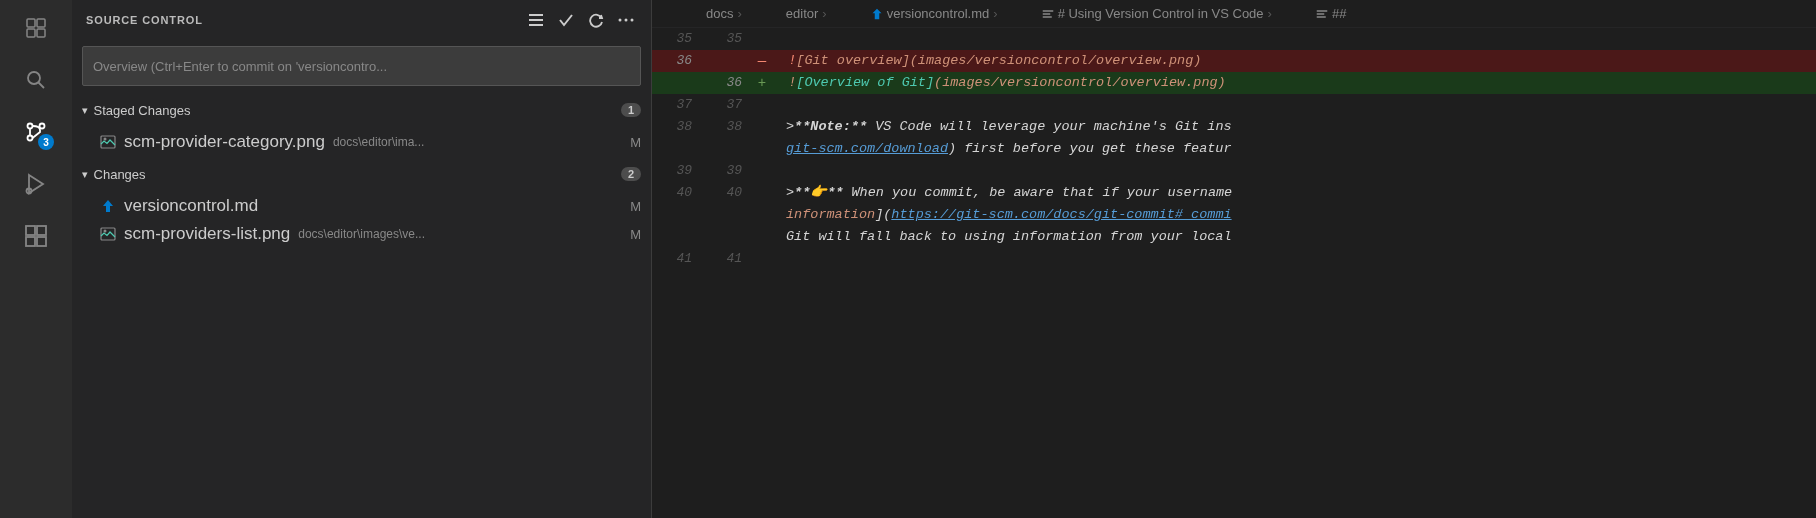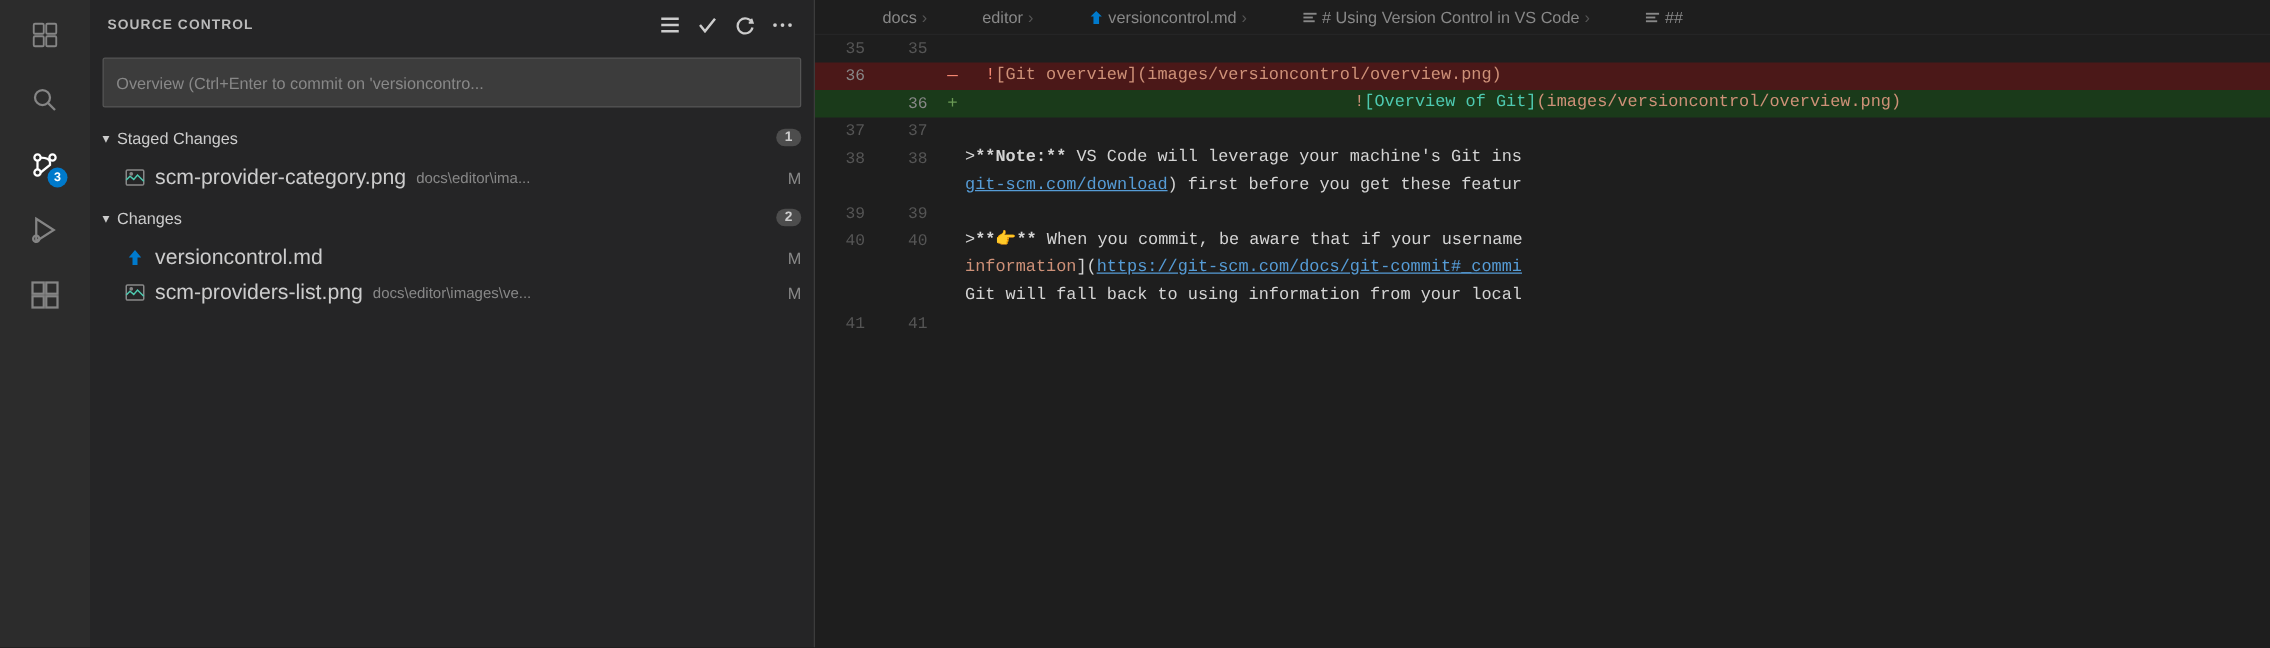--- a/index.html
+++ b/index.html
@@ -231,20 +231,21 @@
     .breadcrumb-item { color: #888; margin-left: 40px; }
     .breadcrumb-item.has-icon { display: flex; align-items: center; gap: 4px; }
 
     .editor-content {
       flex: 1;
       display: flex;
       overflow: hidden;
       font-family: 'Consolas', 'Courier New', monospace;
       font-size: 14px;
       line-height: 22px;
+      font-style: italic;
     }
 
     .code-lines {
       flex: 1;
       overflow: hidden;
     }
 
     .line {
       display: flex;
       height: 22px;
@@ -266,22 +267,22 @@
       font-size: 13.5px;
     }
 
     .line.deleted {
       background: #4b1818;
     }
     .line.deleted .line-content { color: #f48771; }
     .line.added {
       background: #1a3a1a;
     }
-    .line.added .line-content { color: #b5cea8; text-align: center; }
-    .line.normal .line-content { color: #d4d4d4; }
+    .line.added .line-content { color: #b5cea8; }
+    .line.normal .line-content { color: #d4d4d4; margin-left: 14px; }
 
     .diff-marker {
       width: 20px;
       text-align: center;
       flex-shrink: 0;
       color: #888;
     }
     .diff-marker.del { color: #f48771; }
     .diff-marker.add { color: #6a9955; }
 

